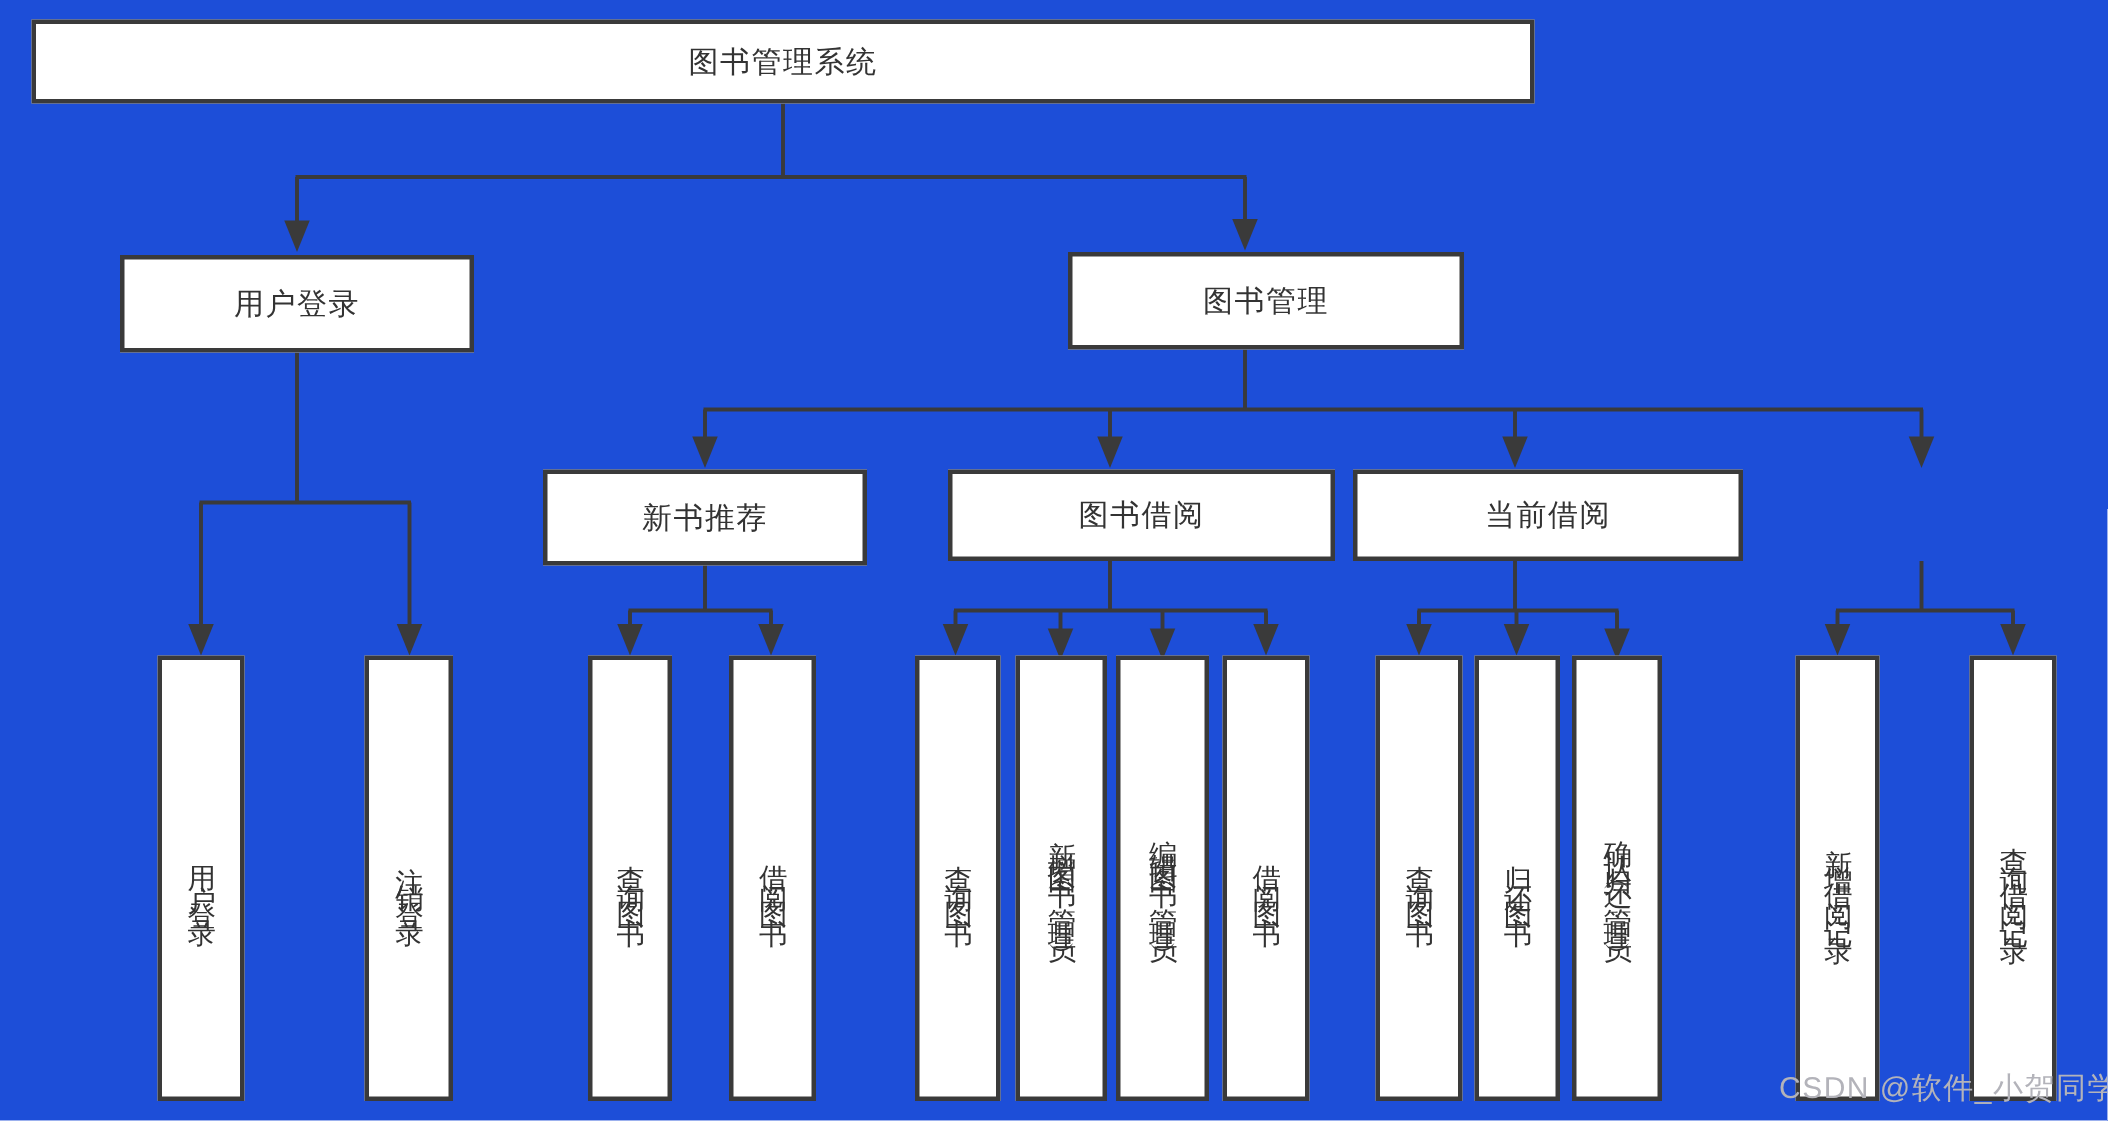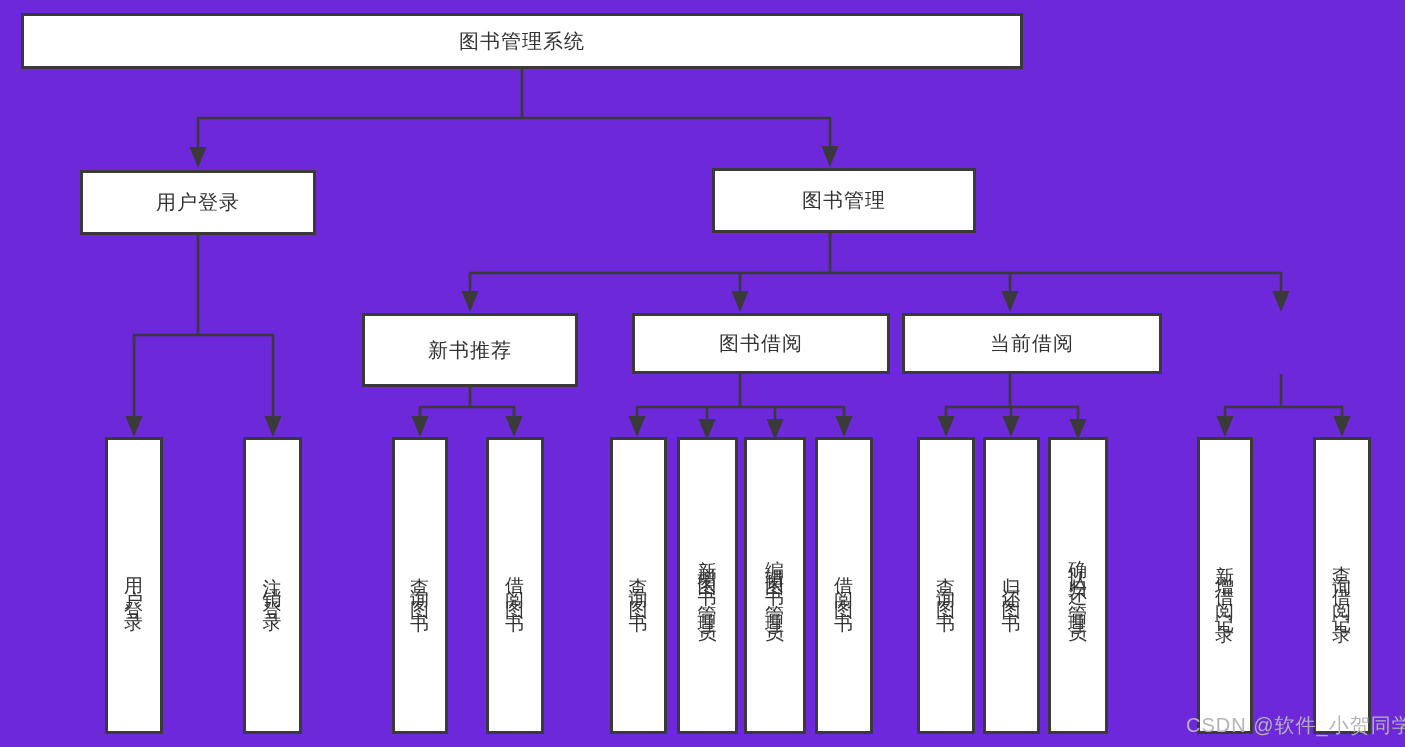--- a/index.html
+++ b/index.html
@@ -4,21 +4,21 @@
 <style>
   :root{
     --color-line:#3a3a3a;
     --color-text:#333333;
     --color-watermark:#b3b3ba;
   }
   html,body{margin:0;padding:0;background:#ffffff;}
   .canvas{
     position:relative;
     width:1405px;height:747px;
-    background:#6d28d9;
+    background:#1d4ed8;
     font-family:"Liberation Sans","DejaVu Sans",sans-serif;
     overflow:hidden;
   }
   .connectors{
     position:absolute;left:0;top:0;width:1405px;height:747px;
     color:var(--color-line);
   }
   .hbox{
     position:absolute;
     box-sizing:border-box;
@@ -130,21 +130,21 @@
     <span>图书管理系统</span>
   </div>
 
   <div class="hbox" style="left:80px;top:170px;width:236px;height:65px;">
     <span>用户登录</span>
   </div>
   <div class="hbox" style="left:712px;top:168px;width:264px;height:65px;">
     <span>图书管理</span>
   </div>
 
-  <div class="hbox" style="left:362px;top:313px;width:216px;height:74px;">
+  <div class="hbox" style="left:362px;top:313px;width:216px;height:64px;">
     <span>新书推荐</span>
   </div>
   <div class="hbox" style="left:604px;top:313px;width:258px;height:61px;margin-left:28px;">
     <span>图书借阅</span>
   </div>
   <div class="hbox" style="left:902px;top:313px;width:260px;height:61px;">
     <span>当前借阅</span>
   </div>
 
   <div class="vbox" style="left:105px;width:58px;">

